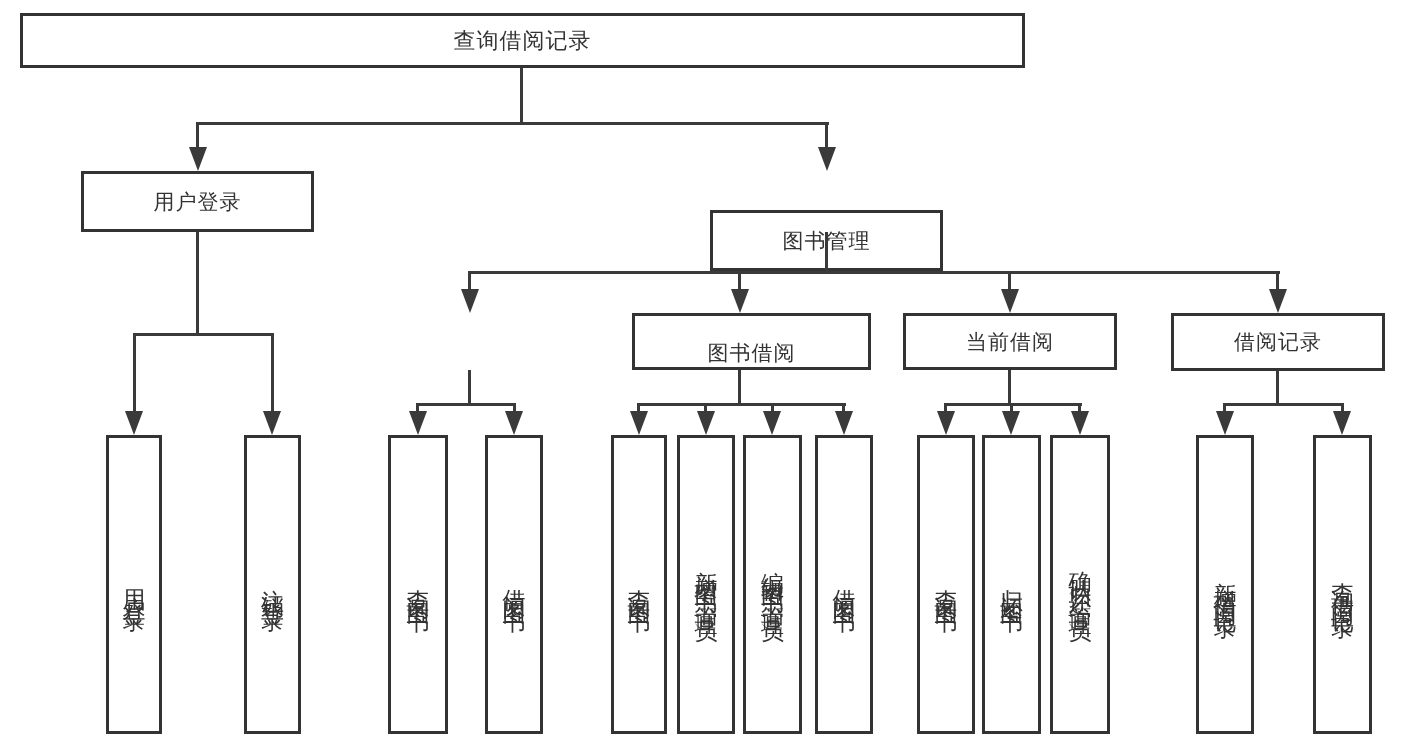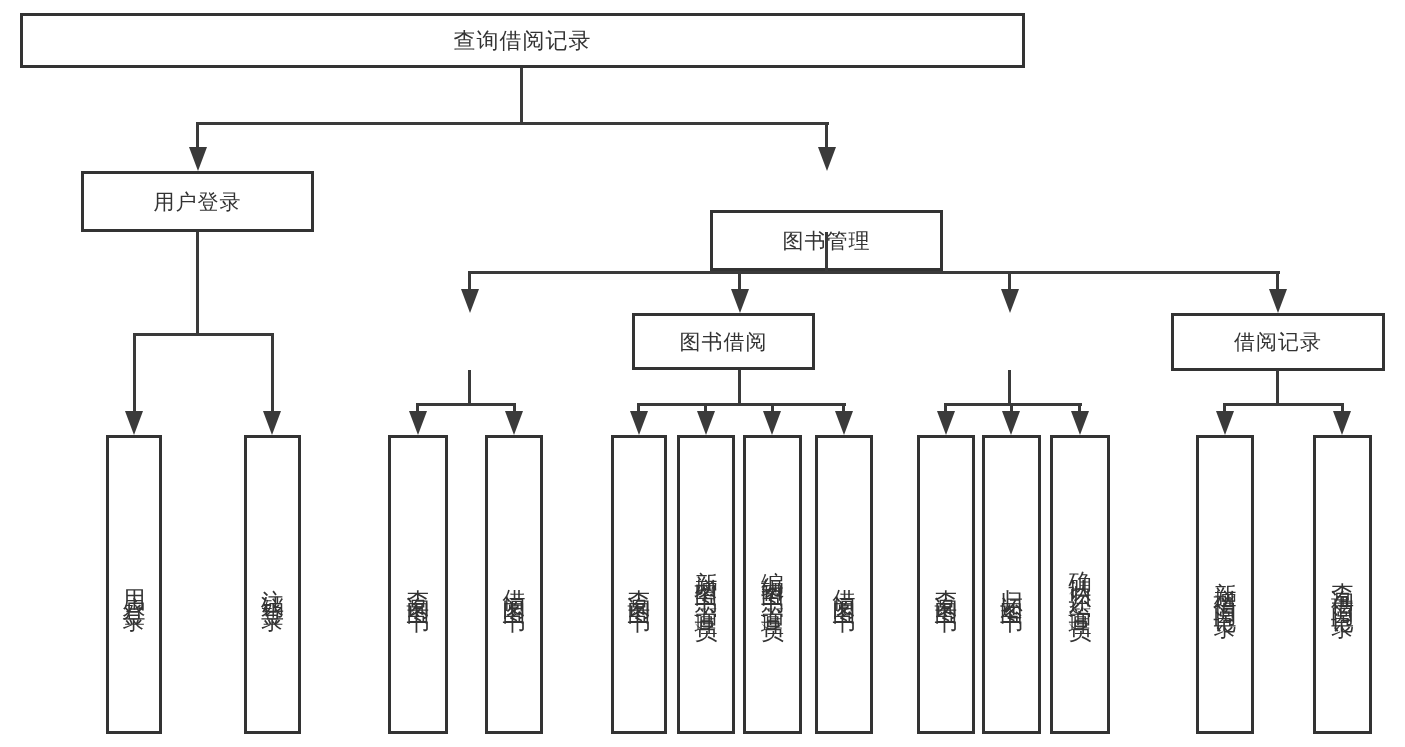--- a/index.html
+++ b/index.html
@@ -69,22 +69,25 @@
   <div class="hline" style="left:468px;top:271px;width:812px;"></div>
   <div class="vline" style="left:468px;top:271px;height:20px;"></div>
   <div class="vline" style="left:738px;top:271px;height:20px;"></div>
   <div class="vline" style="left:1008px;top:271px;height:20px;"></div>
   <div class="vline" style="left:1276px;top:271px;height:20px;"></div>
   <div class="arrow" style="left:461px;top:289px;"></div>
   <div class="arrow" style="left:731px;top:289px;"></div>
   <div class="arrow" style="left:1001px;top:289px;"></div>
   <div class="arrow" style="left:1269px;top:289px;"></div>
 
-  <div class="box" style="left:632px;top:313px;width:183px;height:57px;">
+  <div class="box" style="left:632px;top:313px;width:239px;height:57px;align-items:flex-end;">
     <span>图书借阅</span>
+  </div>
+  <div class="box" style="left:903px;top:313px;width:214px;height:57px;">
+    <span>当前借阅</span>
   </div>
   <div class="box" style="left:1171px;top:313px;width:214px;height:58px;">
     <span>借阅记录</span>
   </div>
 
   <div class="vline" style="left:468px;top:370px;height:36px;"></div>
   <div class="hline" style="left:416px;top:403px;width:100px;"></div>
   <div class="vline" style="left:416px;top:403px;height:10px;"></div>
   <div class="vline" style="left:513px;top:403px;height:10px;"></div>
   <div class="arrow" style="left:409px;top:411px;"></div>

